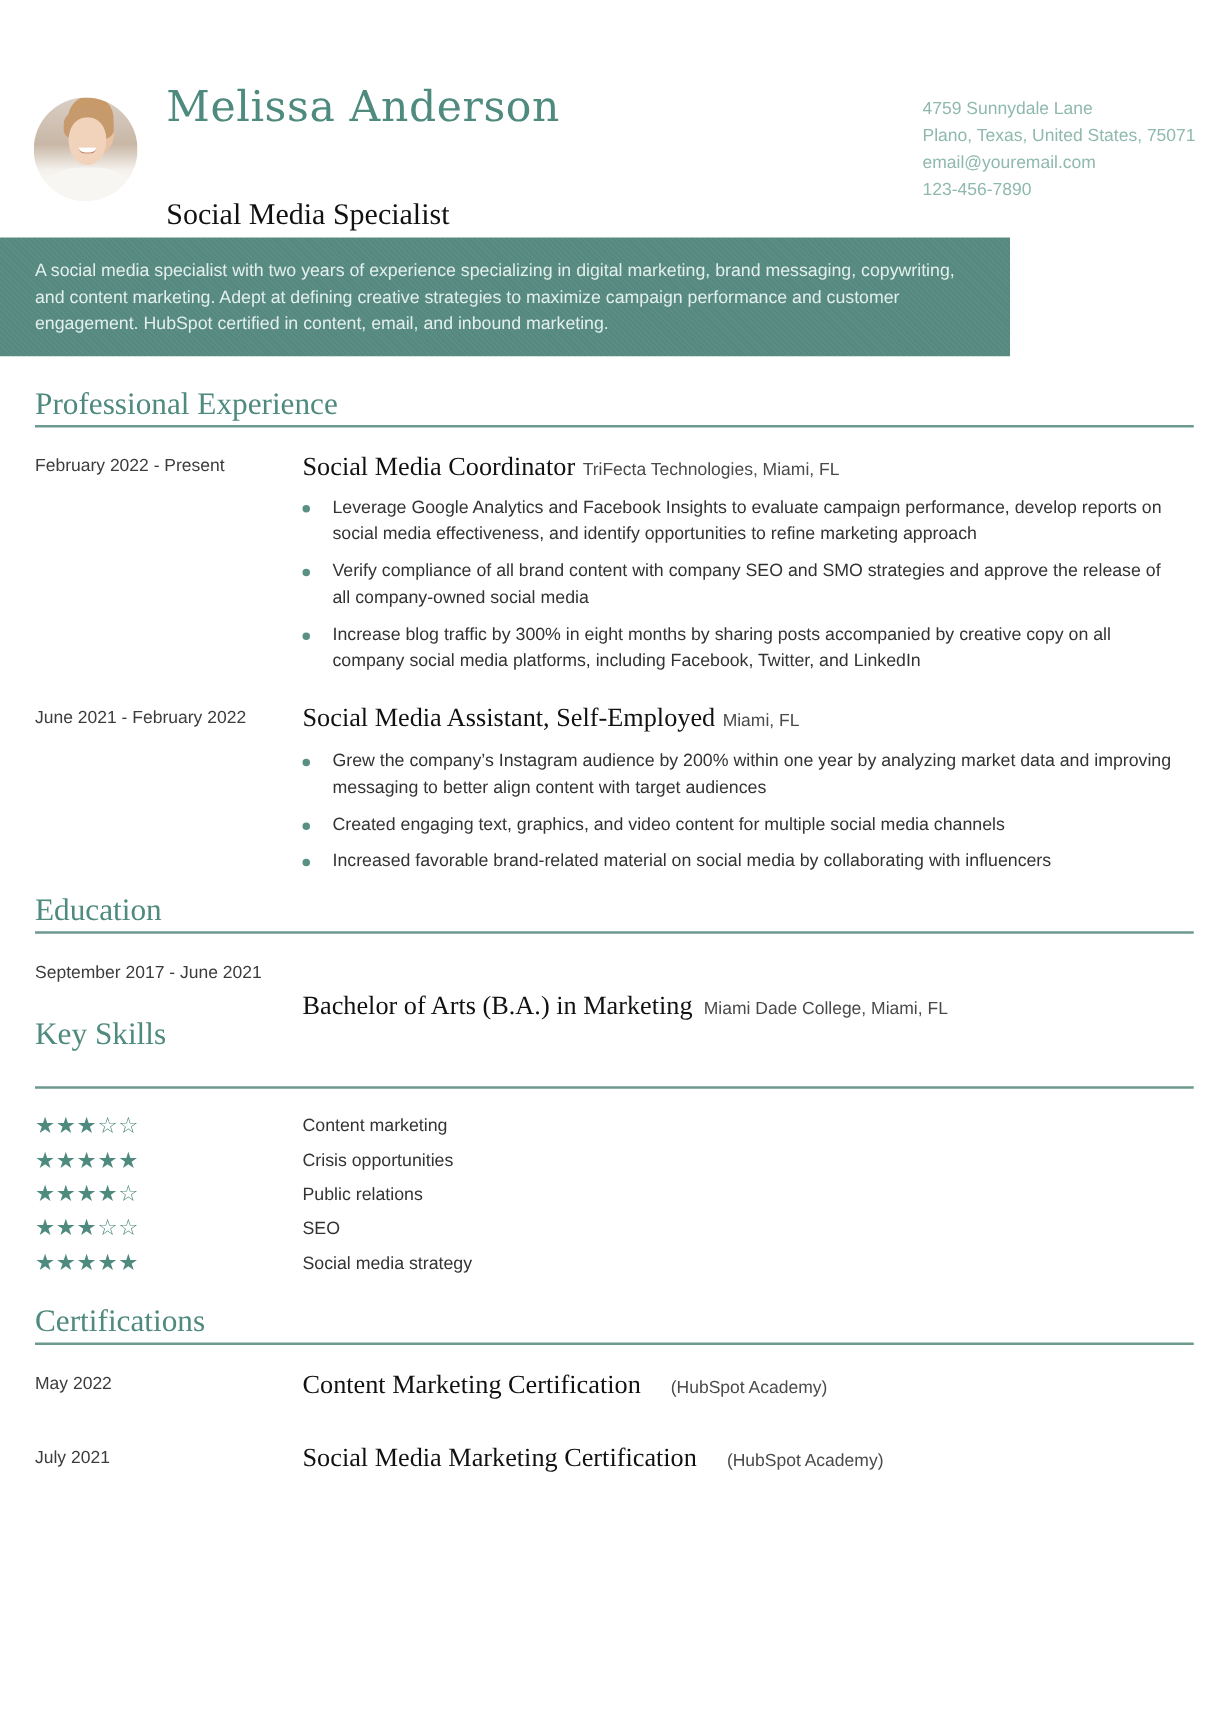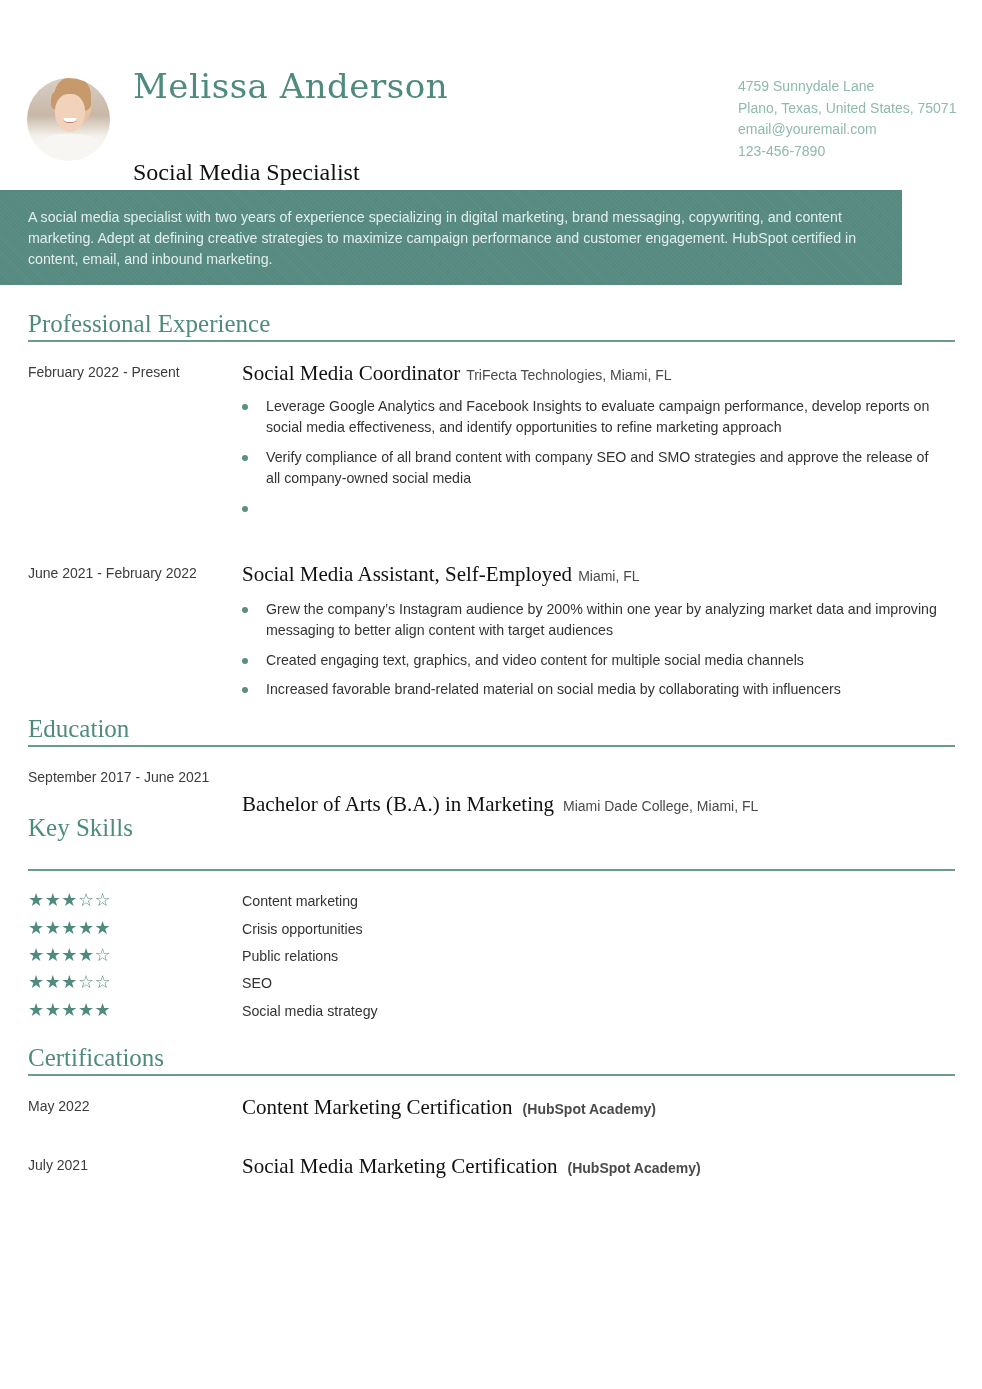--- a/index.html
+++ b/index.html
@@ -14,31 +14,31 @@
       overflow: hidden; }
     .avatar .face { position: absolute; left: 28px; top: 16px; width: 30px; height: 38px; border-radius: 45% 45% 50% 50%; background: #f1d3bb; }
     .avatar .hair { position: absolute; left: 24px; top: 8px; width: 40px; height: 26px; border-radius: 50% 50% 30% 30%; background: #c79a6d; }
     .avatar .shirt { position: absolute; left: 10px; top: 56px; width: 66px; height: 40px; border-radius: 40% 40% 0 0; background: #f7f6f3; }
     .avatar .smile { position: absolute; left: 36px; top: 40px; width: 14px; height: 5px; border-radius: 0 0 8px 8px; background: #ffffff; border-bottom: 1px solid #c07c6a; }
 
     .name { position: absolute; left: 133px; top: 66px; font-family: "DejaVu Serif", "Liberation Serif", serif; font-size: 34px; color: #4e8a7d; letter-spacing: 0.5px; font-weight: normal; }
     .role { position: absolute; left: 133px; top: 137px; font-family: "Liberation Serif", "DejaVu Serif", serif; font-size: 24px; color: #111111; margin-top: 22px; }
     .contact { position: absolute; left: 738px; top: 76px; font-size: 14px; line-height: 21.5px; color: #8fb9ae; }
 
-    .summary { position: absolute; left: 0; top: 190px; width: 902px; height: 95px; background: #568a80;
+    .summary { position: absolute; left: 0; top: 190px; width: 808px; height: 95px; background: #568a80;
       background-image: repeating-linear-gradient(45deg, rgba(255,255,255,0.035) 0 1px, transparent 1px 3px);
       padding: 17px 28px 0 28px; color: #e3efec; font-size: 14.2px; line-height: 21px; }
 
     .section-title { position: absolute; left: 28px; font-family: "Liberation Serif", "DejaVu Serif", serif; font-size: 25px; color: #4e8a7d; }
     .rule { position: absolute; left: 28px; width: 927px; height: 2px; background: #6d9a90; }
 
     .date { position: absolute; left: 28px; font-size: 14px; color: #3c3c3c; }
     .entry-title { position: absolute; left: 242px; font-family: "Liberation Serif", "DejaVu Serif", serif; font-size: 21px; color: #111111; white-space: nowrap; }
     .entry-title .sub { font-family: "Liberation Sans", "DejaVu Sans", sans-serif; font-size: 14px; color: #4a4a4a; margin-left: 6px; }
-    .cert-title .sub { margin-left: 10px; font-weight: bold; }
+    .cert-title .sub { margin-left: 24px; }
 
     .bullets { position: absolute; left: 242px; width: 700px; list-style: none; }
     .bullets li { position: relative; padding-left: 24px; font-size: 14.2px; line-height: 21px; color: #333333; margin-bottom: 9px; }
     .bullets li .dot { position: absolute; left: 0; top: 8px; width: 6px; height: 6px; border-radius: 50%; background: #5a8f84; }
 
     .skill-row { position: absolute; left: 28px; width: 600px; height: 24px; }
     .stars { position: absolute; left: 0; top: 0; font-size: 18px; letter-spacing: 0.5px; color: #4e8a7d; line-height: 20px; }
     .skill-name { position: absolute; left: 214px; top: 3px; font-size: 14.2px; color: #333333; }
   </style>
 </head>
@@ -68,21 +68,21 @@
 <div class="section-title" style="top:310px;">Professional Experience</div>
 <div class="rule" style="top:340px;"></div>
 
 <div class="date" style="top:364px;">February 2022 - Present</div>
 <div class="entry-title" style="top:361px;">
   <span>Social Media Coordinator</span><span class="sub">TriFecta Technologies, Miami, FL</span>
 </div>
 <ul class="bullets" style="top:396px;">
   <li><span class="dot"></span><span>Leverage Google Analytics and Facebook Insights to evaluate campaign performance, develop reports on social media effectiveness, and identify opportunities to refine marketing approach</span></li>
   <li><span class="dot"></span><span>Verify compliance of all brand content with company SEO and SMO strategies and approve the release of all company-owned social media</span></li>
-  <li><span class="dot"></span></li>
+  <li><span class="dot"></span><span>Increase blog traffic by 300% in eight months by sharing posts accompanied by creative copy on all company social media platforms, including Facebook, Twitter, and LinkedIn</span></li>
 </ul>
 
 <div class="date" style="top:565px;">June 2021 - February 2022</div>
 <div class="entry-title" style="top:562px;">
   <span>Social Media Assistant, Self-Employed</span><span class="sub">Miami, FL</span>
 </div>
 <ul class="bullets" style="top:599px;">
   <li><span class="dot"></span><span>Grew the company’s Instagram audience by 200% within one year by analyzing market data and improving messaging to better align content with target audiences</span></li>
   <li style="margin-bottom:8px;"><span class="dot"></span><span>Created engaging text, graphics, and video content for multiple social media channels</span></li>
   <li><span class="dot"></span><span>Increased favorable brand-related material on social media by collaborating with influencers</span></li>

